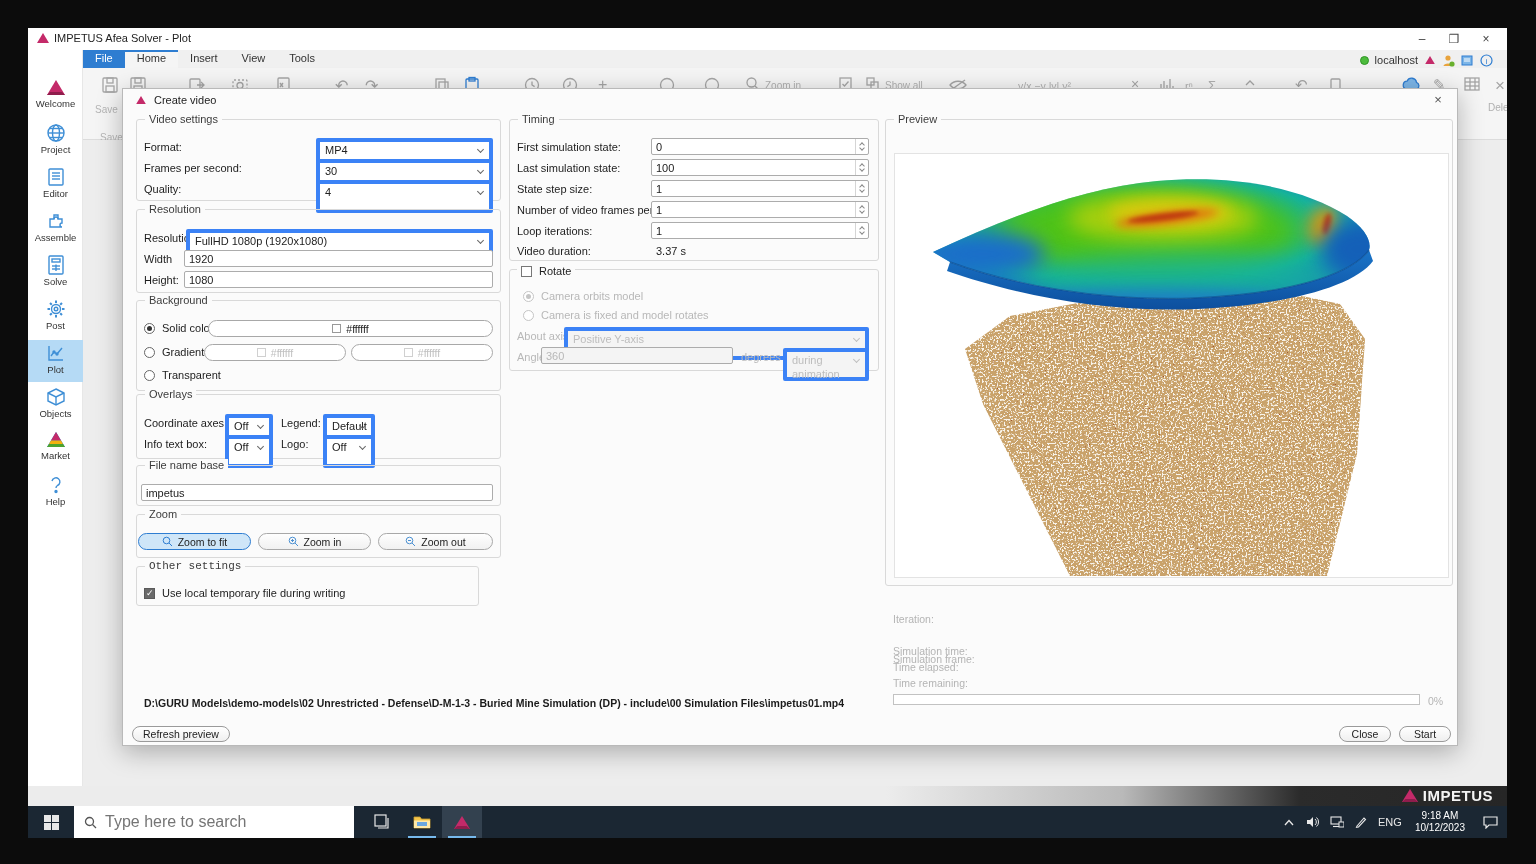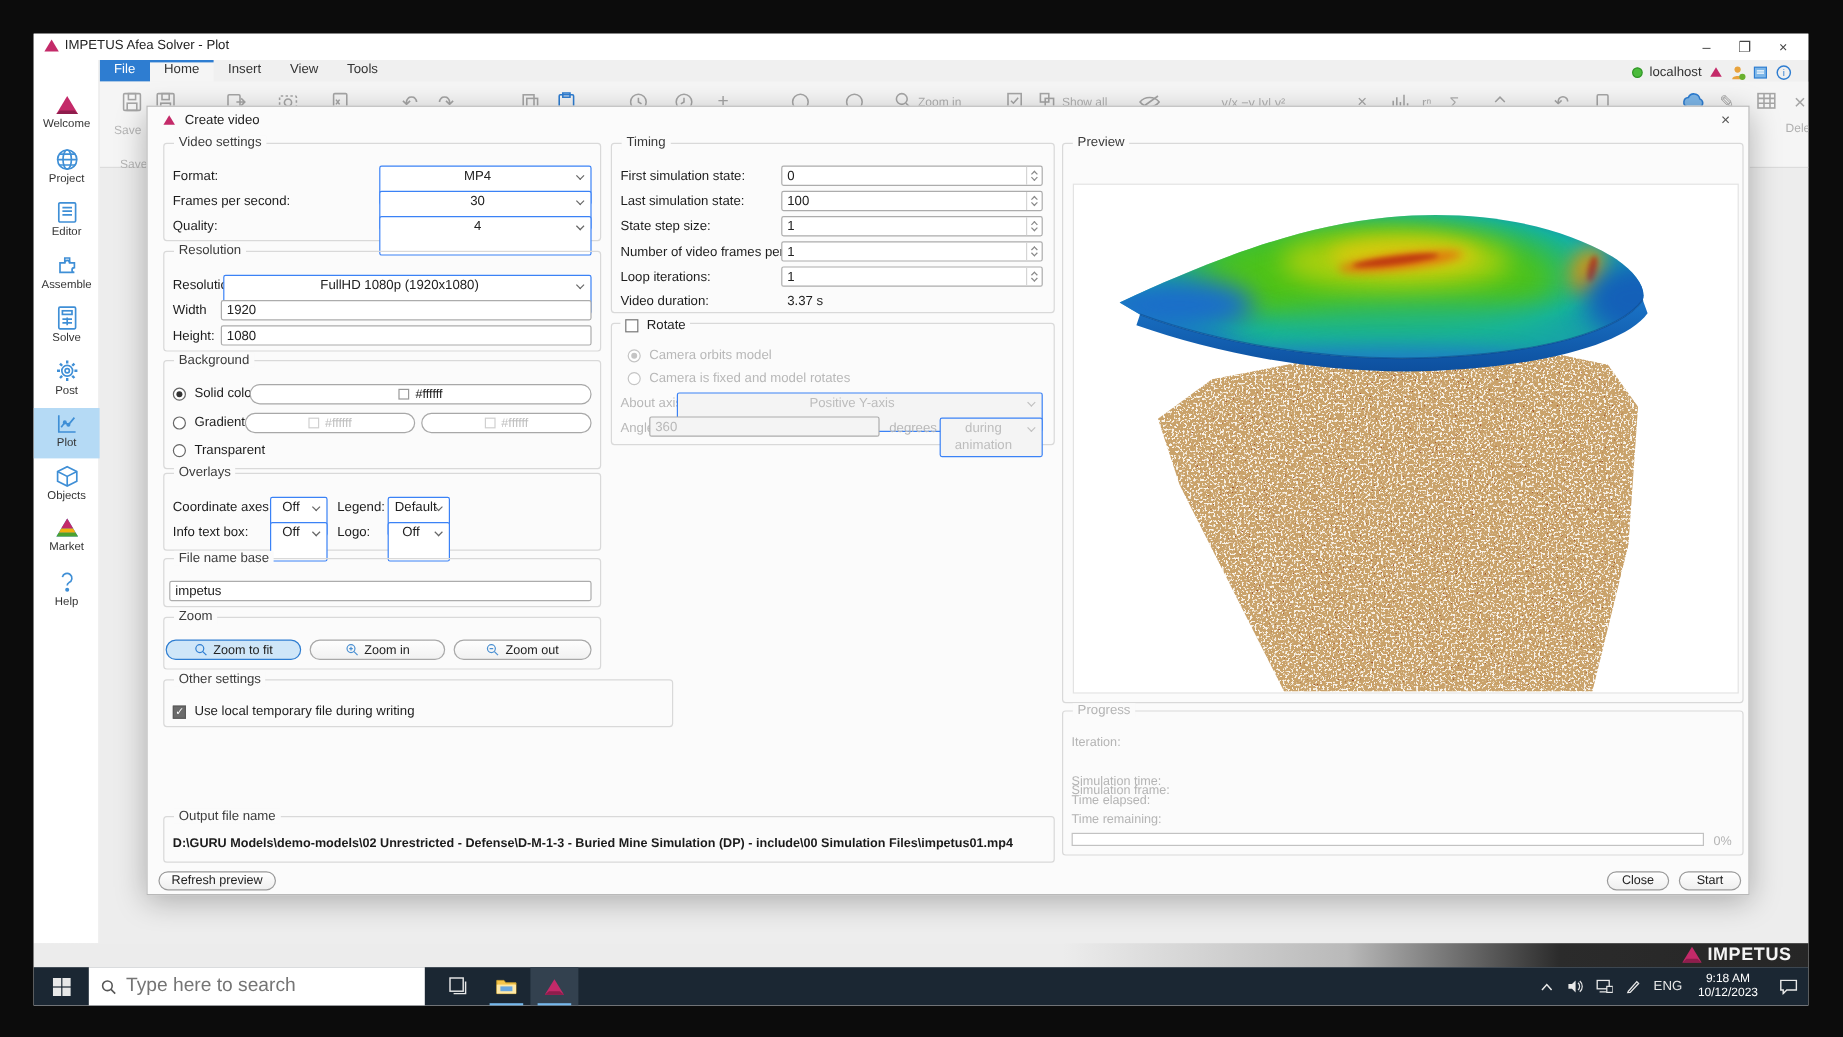--- a/index.html
+++ b/index.html
@@ -61,21 +61,21 @@
   .dialog { position:absolute; left:94px; top:60px; width:1336px; height:658px; background:#fbfbfb; border:1px solid #b9b9b9; box-shadow:0 6px 24px rgba(0,0,0,.28); }
   .dlg-title { position:absolute; left:12px; top:5px; display:flex; align-items:center; gap:7px; font-size:11px; color:#222; }
   .dlg-close { position:absolute; right:10px; top:3px; font-size:13px; color:#555; width:18px; text-align:center; }
   .grp { position:absolute; border:1px solid #d9d9d9; border-radius:3px;padding-left:24px; }
   .grp-t { position:absolute; top:-7px; left:8px; background:#fbfbfb; padding:0 4px; font-size:11px; color:#3c3c3c; }
   .row { position:absolute; height:18px; display:flex; align-items:center; }
   .lbl { font-size:11px; color:#1d1d1d; }
   .lbl.dis { color:#b8b8b8; }
   .inp { position:absolute; height:17px; background:#fff; border:1px solid #acacac; border-radius:2px; font-size:11px; color:#222; padding:1px 4px; line-height:14px; }
   .inp.dis { color:#b8b8b8; background:#f4f4f4; }
-  .dd { position:absolute; height:33px; background:#fff; border:1px solid #3b82f6; border-radius:2px; font-size:11px; color:#222; padding:1px 18px 1px 5px; line-height:14px;text-align:center; }
+  .dd { position:absolute; height:33px; background:#fff; border:4px solid #3b82f6; border-radius:2px; font-size:11px; color:#222; padding:1px 18px 1px 5px; line-height:14px; }
   .dd.dis { color:#bdbdbd; background:#f4f4f4; }
   .chev { position:absolute; right:6px; top:5px; width:5px; height:5px; border-right:1.4px solid #666; border-bottom:1.4px solid #666; transform:rotate(45deg); }
   .dd.dis .chev { border-color:#c0c0c0; }
   .spin { position:absolute; height:17px; background:#fff; border:1px solid #acacac; border-radius:2px; font-size:11px; color:#222; padding:1px 4px; line-height:14px; }
   .spin .btns { position:absolute; right:0; top:0; width:13px; height:100%; border-left:1px solid #d5d5d5; }
   .spin .u,.spin .d { position:absolute; left:4px; width:4px; height:4px; border-right:1.2px solid #888; border-bottom:1.2px solid #888; }
   .spin .u { top:4px; transform:rotate(-135deg); }
   .spin .d { bottom:4px; transform:rotate(45deg); }
   .radio { width:11px; height:11px; border-radius:50%; border:1px solid #666; background:#fff; display:inline-block; position:relative; margin-right:7px; flex:0 0 auto; }
   .radio.on::after { content:""; position:absolute; left:2px; top:2px; width:5px; height:5px; border-radius:50%; background:#333; }
@@ -450,21 +450,21 @@
       </div>
     <div class="pill zoomb" style="left:255px; top:444px; width:115px;">
       <svg class="magsvg" width="11" height="11" viewBox="0 0 11 11">
           <circle cx="4.5" cy="4.5" r="3.3" fill="none" stroke="#4a90d2"></circle>
           <line x1="7" y1="7" x2="10" y2="10" stroke="#4a90d2"></line>
           <line x1="3" y1="4.5" x2="6" y2="4.5" stroke="#4a90d2"></line>
         </svg>
       <span>Zoom out</span>
       </div>
 
-    <div class="grp" style="left:13px; top:477px; width:425px; height:40px;">
+    <div class="grp" style="left:13px; top:477px; width:343px; height:40px;font-family:Liberation Mono, monospace;">
       <span class="grp-t">Other settings</span>
     </div>
     <div class="row" style="left:21px; top:495px;">
         <span class="chk on"></span>
         <span class="lbl">Use local temporary file during writing</span>
       </div>
 
     <div class="grp" style="left:386px; top:30px; width:370px; height:142px;">
       <span class="grp-t">Timing</span>
     </div>
@@ -589,34 +589,28 @@
           <ellipse cx="432" cy="70" rx="3.5" ry="11" fill="#bf3a10" transform="rotate(12 432 70)" style="filter:blur(2px)"></ellipse>
           <ellipse cx="300" cy="128" rx="170" ry="28" fill="#17b39a" opacity="0.8" style="filter:blur(12px)"></ellipse>
           <ellipse cx="88" cy="100" rx="62" ry="22" fill="#1b6ec9" style="filter:blur(10px)"></ellipse>
           <ellipse cx="468" cy="95" rx="42" ry="30" fill="#1460b8" style="filter:blur(10px)"></ellipse>
           <ellipse cx="260" cy="147" rx="120" ry="13" fill="#1f78cc" opacity="0.75" style="filter:blur(8px)"></ellipse>
         </g>
         <path d="M 55,108 C 115,130 205,148 300,144 C 390,140 455,122 474,96" fill="none" stroke="#0c4a8e" stroke-width="1.4" opacity="0.6"></path>
       </svg>
     </div>
 
-    <div class="grp" style="left:762px; top:503px; width:568px; height:121px;">
-      <span class="grp-t" style="color:#b4b4b4;">Progress</span>
-    </div>
     <span class="pgl" style="left:770px; top:524px;">Iteration:</span>
     <span class="pgl" style="left:770px; top:564px;">Simulation frame:</span>
     <span class="pgl" style="left:770px; top:556px;">Simulation time:</span>
     <span class="pgl" style="left:770px; top:572px;">Time elapsed:</span>
     <span class="pgl" style="left:770px; top:588px;">Time remaining:</span>
     <div class="pbar" style="left:770px; top:605px; width:527px;"></div>
     <span class="pgl" style="left:1305px; top:606px;">0%</span>
 
-    <div class="grp" style="left:13px; top:591px; width:743px; height:39px;">
-      <span class="grp-t">Output file name</span>
-    </div>
     <span class="outpath" style="left:21px; top:608px;">D:\GURU Models\demo-models\02 Unrestricted - Defense\D-M-1-3 - Buried Mine Simulation (DP) - include\00 Simulation Files\impetus01.mp4</span>
 
     <div class="btn" style="left:9px; top:637px;">
         <span>Refresh preview</span>
       </div>
     <div class="btn" style="left:1216px; top:637px; width:52px;">
         <span>Close</span>
       </div>
     <div class="btn" style="left:1276px; top:637px; width:52px;">
         <span>Start</span>

